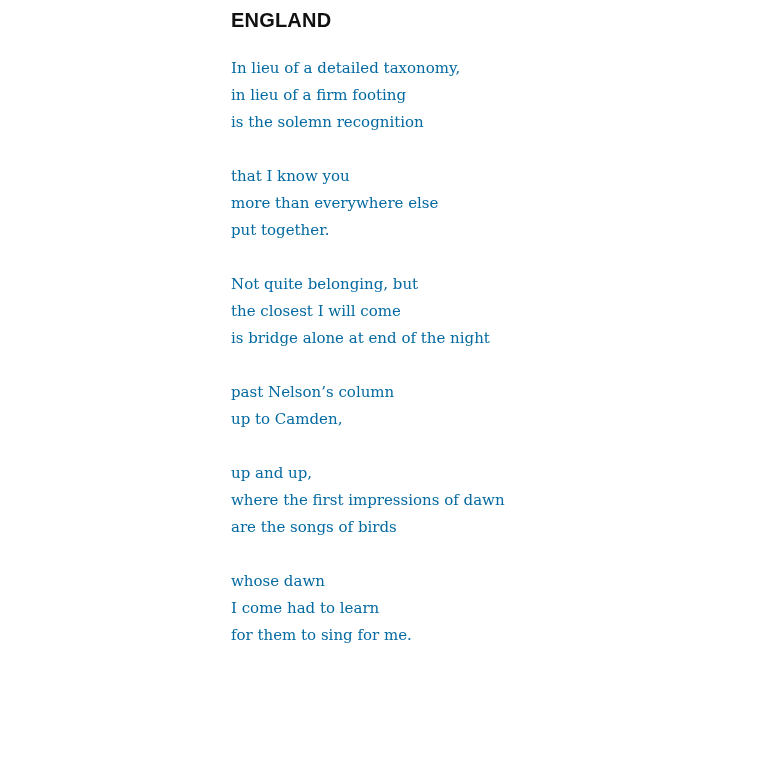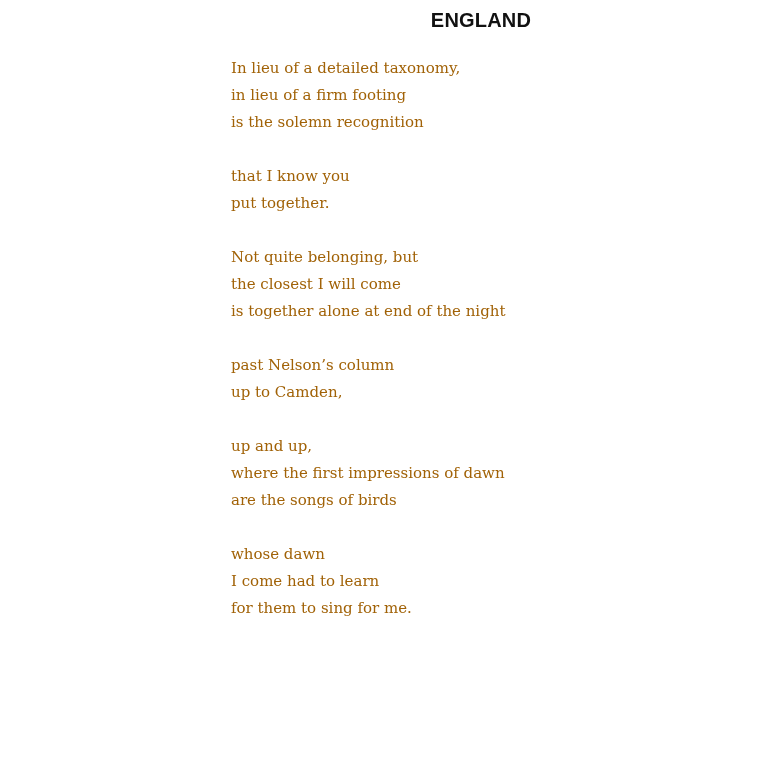--- a/index.html
+++ b/index.html
@@ -20,55 +20,55 @@
       width: 500px;
     }
     .poem-title {
       font-family: "Liberation Sans", "DejaVu Sans", sans-serif;
       font-weight: bold;
       font-size: 20px;
       line-height: 24px;
       color: #111111;
       margin: 0 0 23px 0;
       letter-spacing: 0.2px;
-      text-align: center;
     }
     .stanza {
       margin: 0 0 27px 0;
     }
     .line {
       font-family: "DejaVu Serif", "Liberation Serif", serif;
       font-size: 15px;
       line-height: 27px;
-      color: #a16207;
+      color: #0369a1;
       white-space: nowrap;
       display: block;
     }
   </style>
 </head>
 <body>
 
 <div class="poem">
   <h1 class="poem-title">ENGLAND</h1>
 
   <div class="stanza">
     <span class="line">In lieu of a detailed taxonomy,</span>
     <span class="line">in lieu of a firm footing</span>
     <span class="line">is the solemn recognition</span>
   </div>
 
   <div class="stanza">
     <span class="line">that I know you</span>
+    <span class="line">more than everywhere else</span>
     <span class="line">put together.</span>
   </div>
 
   <div class="stanza">
     <span class="line">Not quite belonging, but</span>
     <span class="line">the closest I will come</span>
-    <span class="line">is together alone at end of the night</span>
+    <span class="line">is bridge alone at end of the night</span>
   </div>
 
   <div class="stanza">
     <span class="line">past Nelson’s column</span>
     <span class="line">up to Camden,</span>
   </div>
 
   <div class="stanza">
     <span class="line">up and up,</span>
     <span class="line">where the first impressions of dawn</span>

